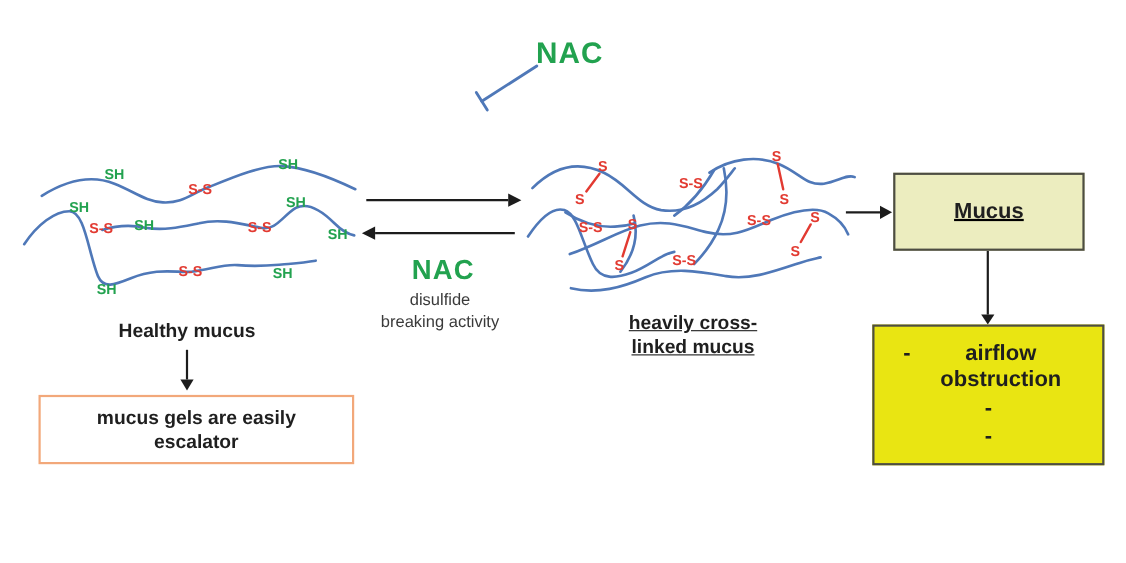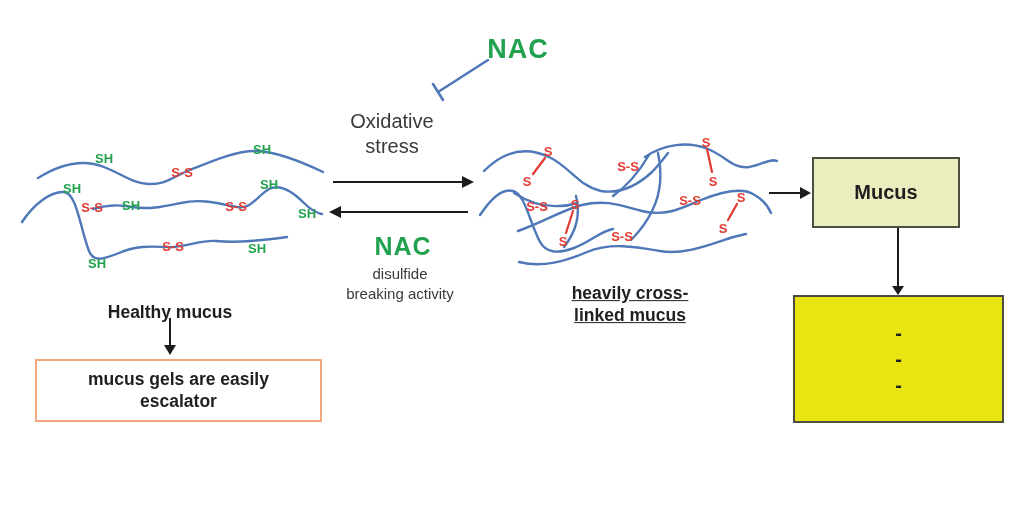--- a/index.html
+++ b/index.html
@@ -34,22 +34,22 @@
   }
   .mol.green{color:var(--label-green);}
   .mol.red{color:var(--label-red);}
   .box{position:absolute;box-sizing:border-box;display:flex;flex-direction:column;
        align-items:center;justify-content:center;}
   #mucociliary-box{
     left:35px;top:359px;width:287px;height:63px;
     border:2px solid var(--orange-border);background:#ffffff;
   }
   #accumulation-box{
-    left:812px;top:157px;width:148px;height:71px;
-    border:2px solid var(--dark-border);background:var(--pale-yellow-bg);
+    left:812px;top:157px;width:174px;height:71px;
+    border:2px solid var(--dark-border);background:var(--pale-yellow-bg);text-decoration:underline;
   }
   #accumulation-box .bold-label{font-size:20px;}
   #consequences-box{
     left:793px;top:295px;width:211px;height:128px;
     border:2px solid var(--dark-border);background:var(--bright-yellow-bg);
     justify-content:center;gap:2px;
   }
   .crow{display:flex;justify-content:center;align-items:flex-start;gap:16px;
         font-size:20px;font-weight:700;color:var(--heading-black);line-height:1.2;}
   .crow .ctext{max-width:132px;text-align:center;}
@@ -139,30 +139,26 @@
       <span class="mol red" style="left: 741px; top: 197px;">S</span>
       <span class="mol red" style="left: 723px; top: 228px;">S</span>
       <span class="mol red" style="left: 628px; top: 166px;">S-S</span>
       <span class="mol red" style="left: 537px; top: 206px;">S-S</span>
       <span class="mol red" style="left: 690px; top: 200px;">S-S</span>
       <span class="mol red" style="left: 622px; top: 236px;">S-S</span>
     </div>
 
   <div class="abs green-heading nac-top" style="left:518px;top:49px;">NAC</div>
 
-  <div class="abs center-text stress-text" style="left:392px;top:134px;">
-    <div>Oxidative</div>
-    <div>stress</div>
-  </div>
 
   <div class="abs green-heading nac-mid" style="left:403px;top:246px;">NAC</div>
   <div class="abs sub-text" style="left:400px;top:273px;">disulfide</div>
   <div class="abs sub-text" style="left:400px;top:293px;">breaking activity</div>
 
-  <div class="abs bold-label" style="left:170px;top:301px;margin-top:12px;">Healthy mucus</div>
+  <div class="abs bold-label" style="left:170px;top:301px;">Healthy mucus</div>
 
   <div id="mucociliary-box" class="box">
     <div class="bold-label center-text">
       <div>mucus gels are easily</div>
       <div>escalator</div>
     </div>
   </div>
 
   <div class="abs center-text bold-label" style="left:630px;top:305px;text-decoration:underline;">
     <div>heavily cross-</div>
@@ -172,20 +168,21 @@
   <div id="accumulation-box" class="box">
     <div class="bold-label center-text">
       <div>Mucus</div>
     </div>
   </div>
 
   <div id="consequences-box" class="box">
     <div style="display:flex;flex-direction:column;gap:2px;width:100%;">
         <div class="crow">
           <span class="dash">-</span>
+          <span class="ctext">airflow obstruction</span>
         </div>
         <div class="crow">
           <span class="dash">-</span>
         </div>
         <div class="crow">
           <span class="dash">-</span>
         </div>
       </div>
   </div>
 

